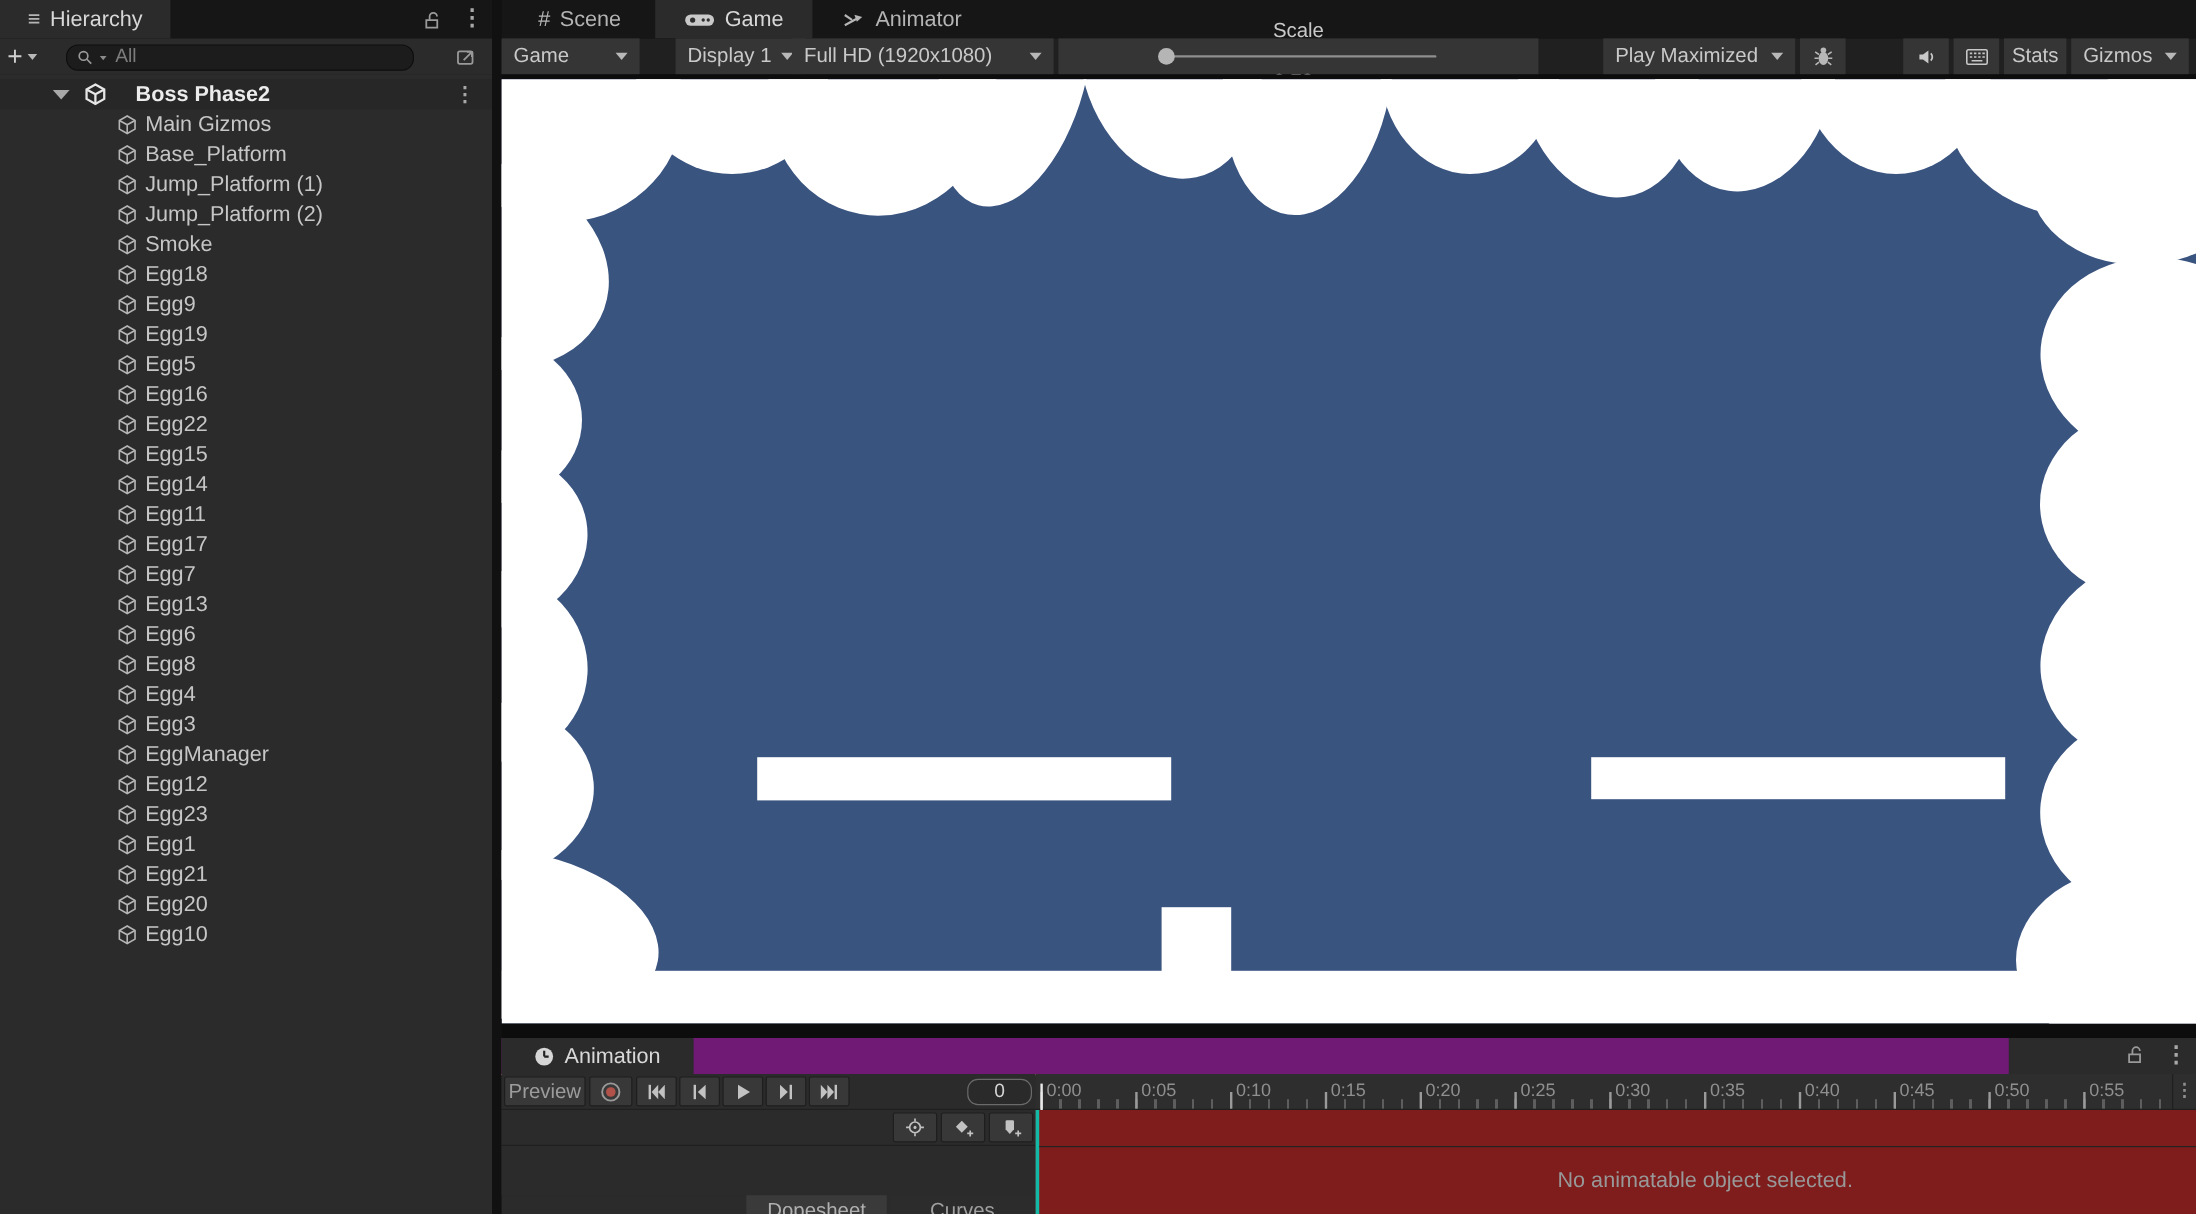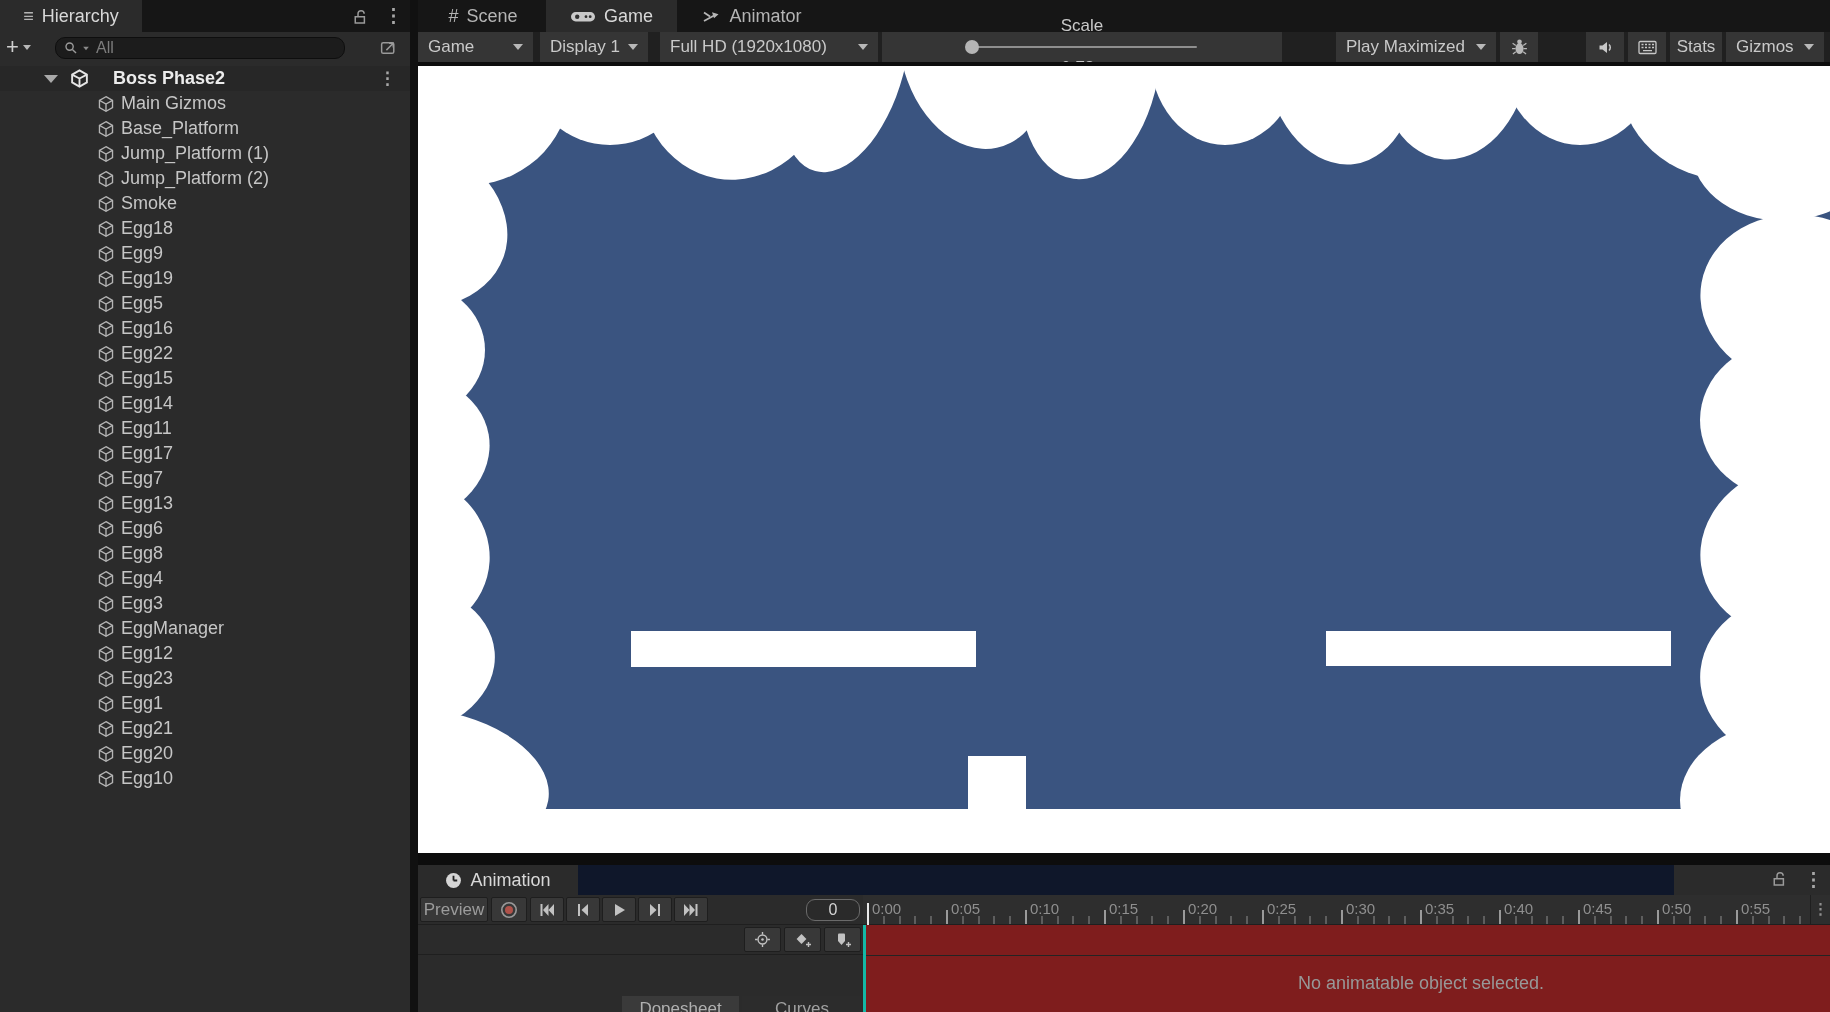--- a/index.html
+++ b/index.html
@@ -47,21 +47,21 @@
   .scale-wrap{display:flex;align-items:center;gap:10px;width:100%;flex-direction:column;}
   .slider-track{position:relative;width:230px;height:2px;background:#8f8f8f;border-radius:1px;}
   .slider-knob{position:absolute;left:-2px;top:-6px;width:14px;height:14px;border-radius:50%;background:#b5b5b5;}
 
   
   .gameview{position:absolute;left:418px;top:62px;width:1412px;height:803px;background:#0d0d0d;}
   .scene{position:absolute;left:0;top:4px;}
 
   
   .anim{position:absolute;left:418px;top:865px;width:1412px;height:147px;background:#2b2b2b;}
-  .astrip{position:absolute;left:0;top:0;width:1256px;height:30px;background:#0f172a;border-bottom:1px solid #fdba74;}
+  .astrip{position:absolute;left:0;top:0;width:1256px;height:30px;background:#701a75;border-bottom:1px solid #fdba74;}
   .atab{position:absolute;left:0;top:0;width:160px;height:30px;background:#2b2b2b;display:flex;align-items:center;gap:8px;
         justify-content:center;font-size:18px;color:#d8d8d8;}
   .abtnrow{position:absolute;left:0;top:30px;width:445px;height:30px;background:#2b2b2b;border-bottom:1px solid #1f1f1f;box-sizing:border-box;}
   .atile{position:absolute;top:2px;height:25px;background:#383838;border:1px solid #1e1e1e;box-sizing:border-box;
          display:flex;align-items:center;justify-content:center;font-size:17px;color:#9c9c9c;border-radius:2px;}
   .framefield{position:absolute;left:388px;top:4px;width:52px;height:20px;background:#2a2a2a;border:1px solid #6a6a6a;border-radius:9px;
               color:#d4d4d4;font-size:16px;text-align:center;font-family:"Liberation Sans",sans-serif;outline:none;padding:0;}
   .aruler{position:absolute;left:445px;top:30px;width:947px;height:30px;background:#2e2e2e;border-bottom:1px solid #1f1f1f;box-sizing:border-box;
           display:flex;padding-left:4px;overflow:hidden;
           background-image:repeating-linear-gradient(90deg,#5e5e5e 0 2px,transparent 2px 15.8px);
@@ -418,21 +418,21 @@
       </div>
   </div>
 
   <div class="vdiv"></div>
 
   <div class="gtoolbar">
     <div class="gtile" style="left:0;width:115px;">
       <span>Game</span>
       <span class="caret"></span>
     </div>
-    <div class="gtile" style="left:122px;width:108px;">
+    <div class="gtile" style="left:145px;width:108px;">
       <span>Display 1</span>
       <span class="caret"></span>
     </div>
     <div class="gtile" style="left:242px;width:218px;">
       <span>Full HD (1920x1080)</span>
       <span class="caret"></span>
     </div>
     <div class="gtile" style="left:464px;width:400px;">
       <div class="scale-wrap">
         <span>Scale</span>

